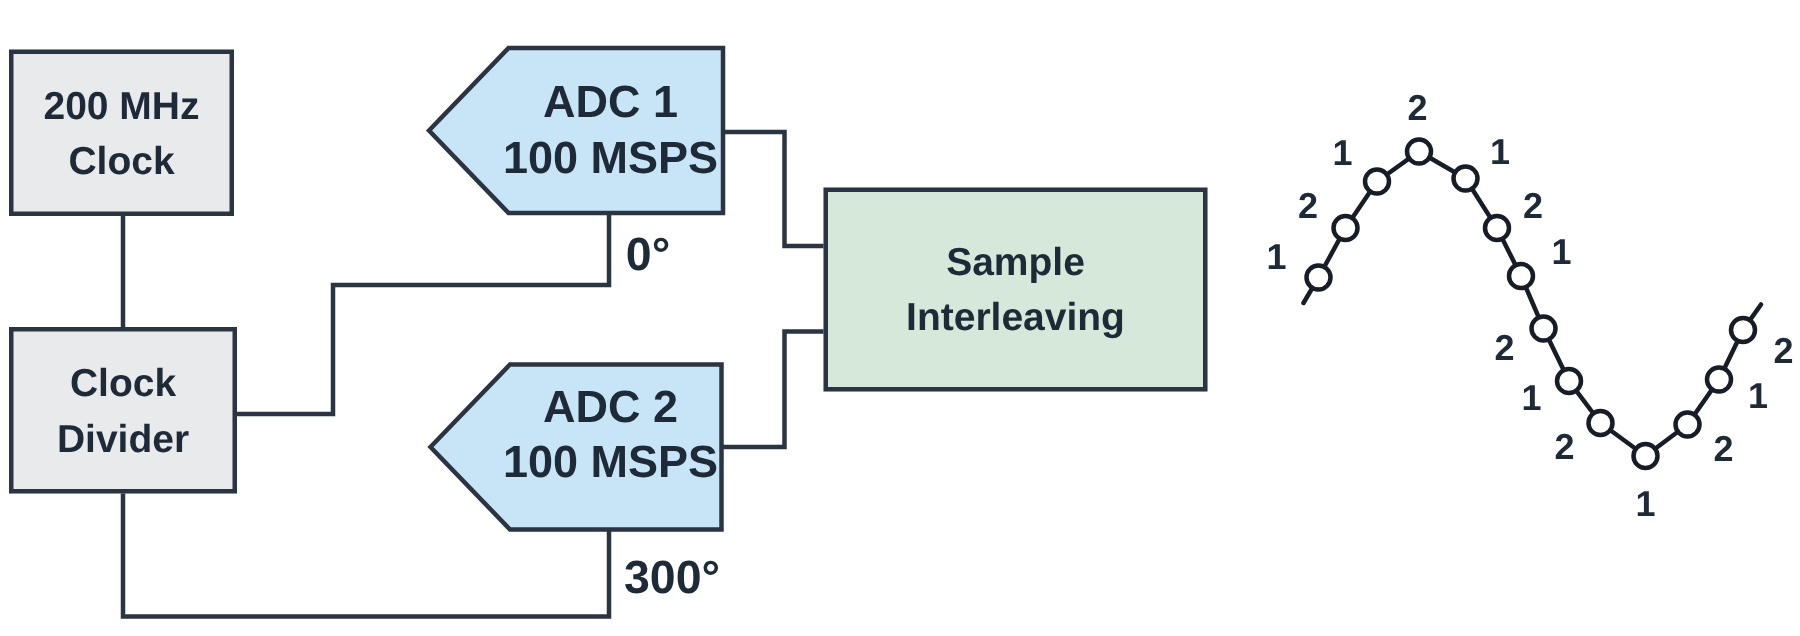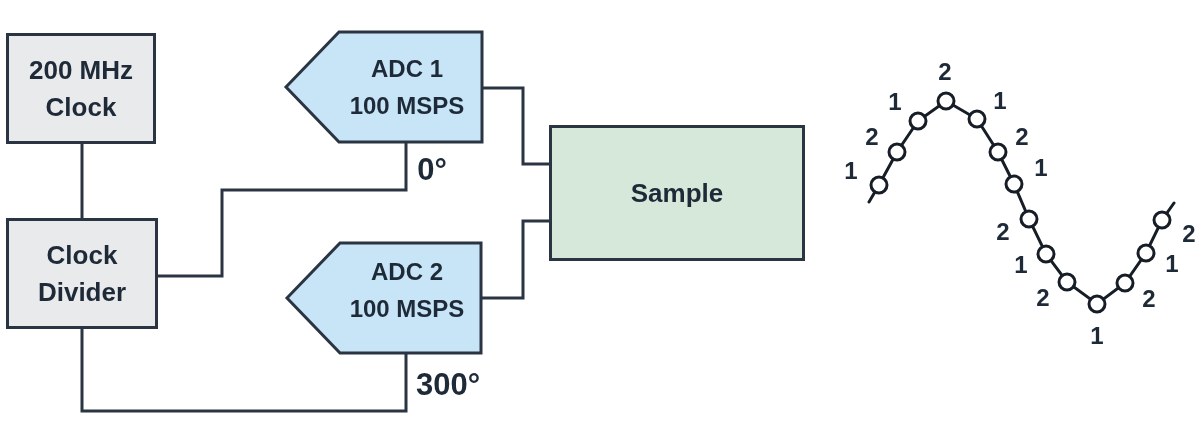--- a/index.html
+++ b/index.html
@@ -46,21 +46,21 @@
   .clock-box     { left: 6px;   top: 33px;  width: 150px; height: 111px; }
   .divider-box   { left: 6px;   top: 218px; width: 152px; height: 111px; }
   .interleave-box{ left: 549px; top: 125px; width: 256px; height: 136px; background: var(--interleave_fill); }
   .adc-label {
     position: absolute;
     display: flex;
     flex-direction: column;
     justify-content: center;
     color: var(--ink);
     font-weight: bold;
-    font-size: 24px;
+    font-size: 30px;
     line-height: 37px;
     text-align: center;
     pointer-events: none;
   }
   .adc1-label { left: 332px; top: 32px;  width: 150px; height: 110px; }
   .adc2-label { left: 332px; top: 243px; width: 150px; height: 94px; }
   .phase {
     position: absolute;
     color: var(--ink);
     font-weight: bold;
@@ -142,20 +142,21 @@
     <span>Clock</span>
   </div>
 
   <div class="box divider-box">
     <span>Clock</span>
     <span>Divider</span>
   </div>
 
   <div class="box interleave-box">
     <span>Sample</span>
+    <span>Interleaving</span>
   </div>
 
   <div class="adc-label adc1-label">
     <span>ADC 1</span>
     <span>100 MSPS</span>
   </div>
 
   <div class="adc-label adc2-label">
     <span>ADC 2</span>
     <span>100 MSPS</span>

